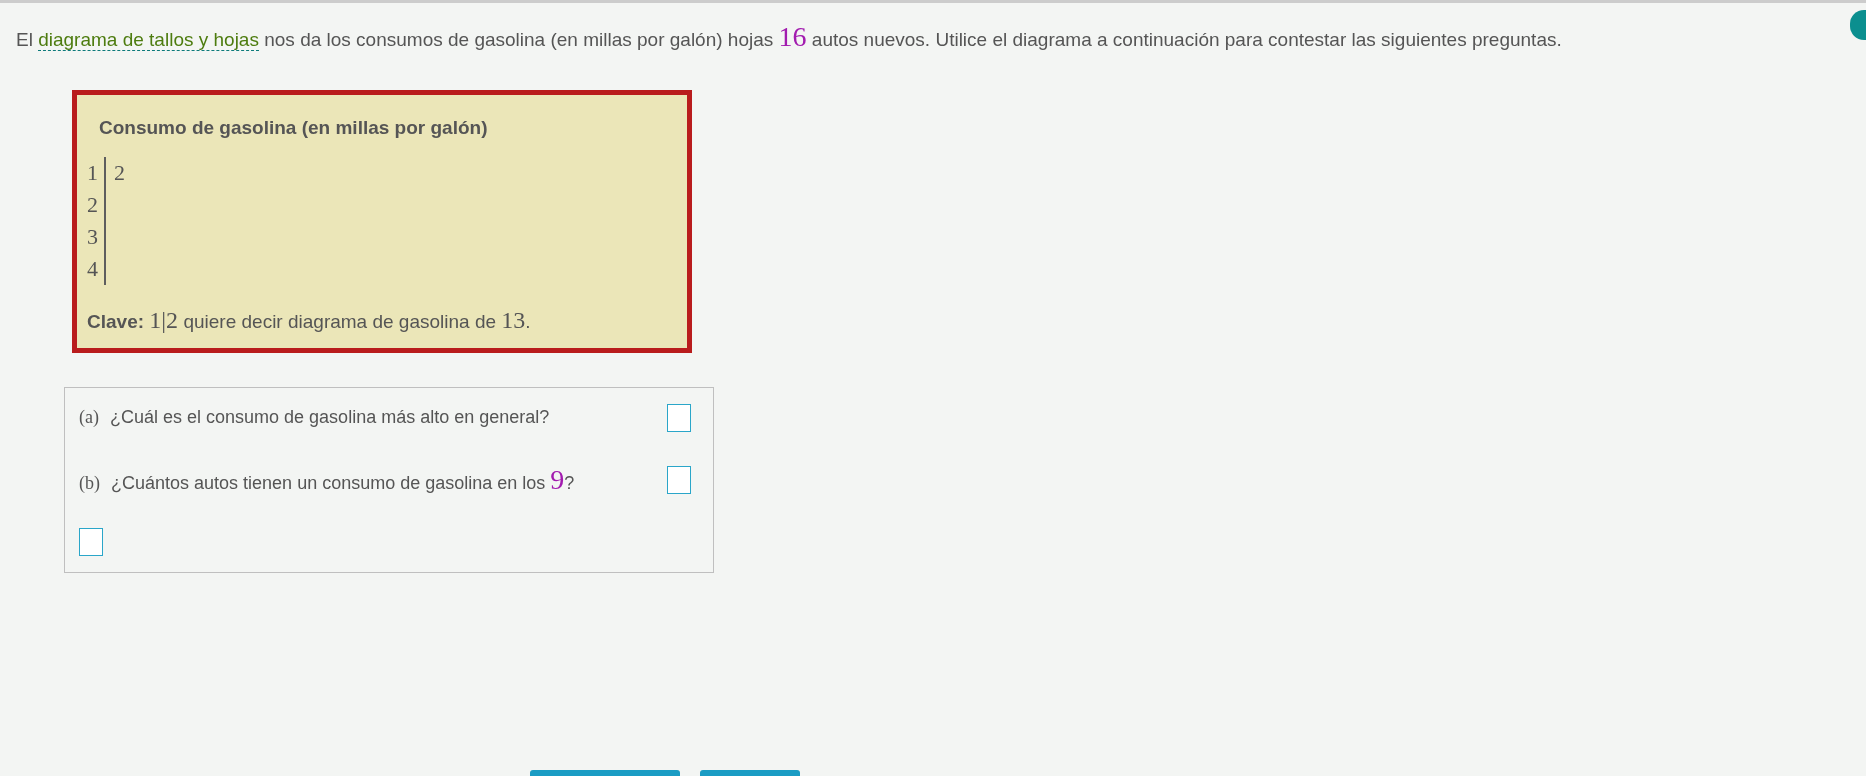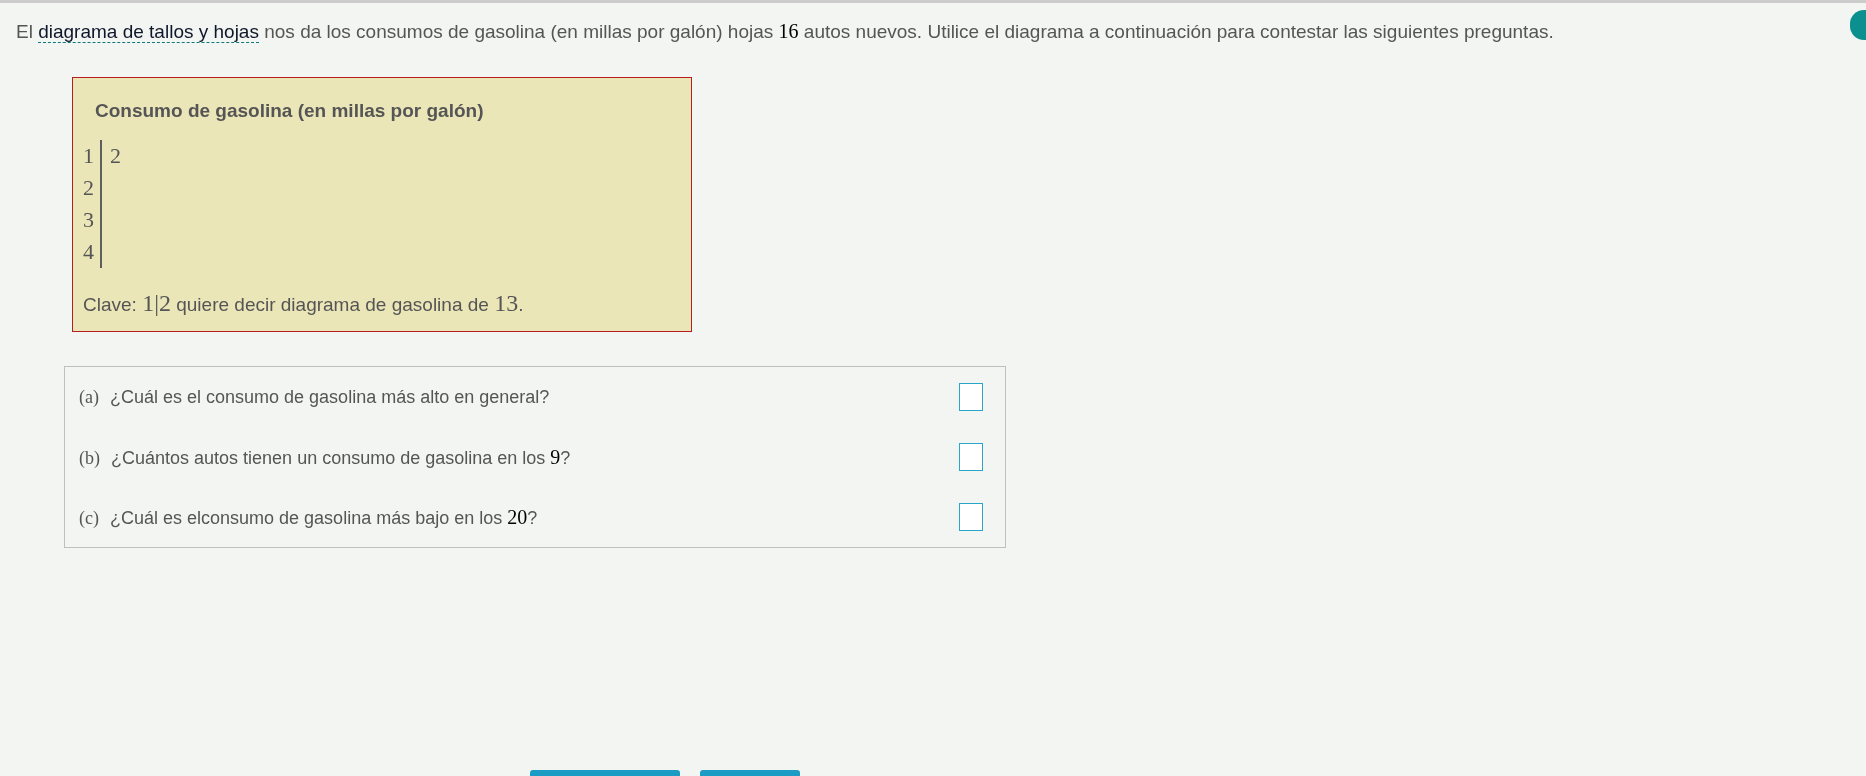--- a/index.html
+++ b/index.html
@@ -19,33 +19,33 @@
     background: #ccc;
   }
   .content {
     padding: 12px 16px;
   }
   .intro {
     line-height: 1.6;
     color: #555;
   }
   .intro .link {
-    color: #0f172a;
+    color: #4d7c0f;
     border-bottom: 1px dashed #0b7a7a;
     cursor: pointer;
   }
   .num {
     font-family: Georgia, "Times New Roman", serif;
-    font-size: 20px;
-    color: #000000;
+    font-size: 28px;
+    color: #a21caf;
   }
   .stem-panel {
     margin: 30px 0 0 56px;
     width: 620px;
-    border: 1px solid #b91c1c;
+    border: 5px solid #b91c1c;
     background: #ebe6b8;
     padding: 22px 10px 14px 10px;
   }
   .stem-title {
     font-weight: bold;
     color: #555;
     padding: 0 0 18px 12px;
     font-size: 19px;
   }
   .stem-table {
@@ -68,25 +68,25 @@
     font-family: Georgia, "Times New Roman", serif;
     font-size: 22px;
     color: #555;
   }
   .stem-row { height: 32px; line-height: 32px; }
   .leaf-row { height: 32px; line-height: 32px; letter-spacing: 8px; }
   .key {
     font-size: 19px;
     color: #555;
   }
-  .key b { font-weight: normal; }
+  .key b { font-weight: bold; }
   .key .knum { font-family: Georgia, "Times New Roman", serif; font-size: 24px; }
   .questions {
     margin: 34px 0 0 48px;
-    width: 942px;
+    width: 650px;
     border-left: 1px solid #bfbfbf;
     border-right: 1px solid #bfbfbf;
     border-top: 1px solid #bfbfbf;
     border-bottom: 1px solid #bfbfbf;
   }
   .qrow {
     display: flex;
     align-items: center;
     justify-content: space-between;
     padding: 16px 22px 16px 14px;
@@ -173,24 +173,20 @@
       <input class="answer-box" type="text" style="">
     </div>
     <div class="qrow">
       <div class="qtext">
         <span class="qlabel">(b)</span>
         <span>¿Cuántos autos tienen un consumo de gasolina en los </span><span class="num">9</span><span>?</span>
       </div>
       <input class="answer-box" type="text" style="">
     </div>
     <div class="qrow">
-      <div class="qtext">
-        <span class="qlabel">(c)</span>
-        <span>¿Cuál es elconsumo de gasolina más bajo en los </span><span class="num">20</span><span>?</span>
-      </div>
       <input class="answer-box" type="text" style="">
     </div>
   </div>
 
 </div>
 
 <div class="bottom-btn"></div>
 <div class="bottom-btn2"></div>
 
 </body></html>

